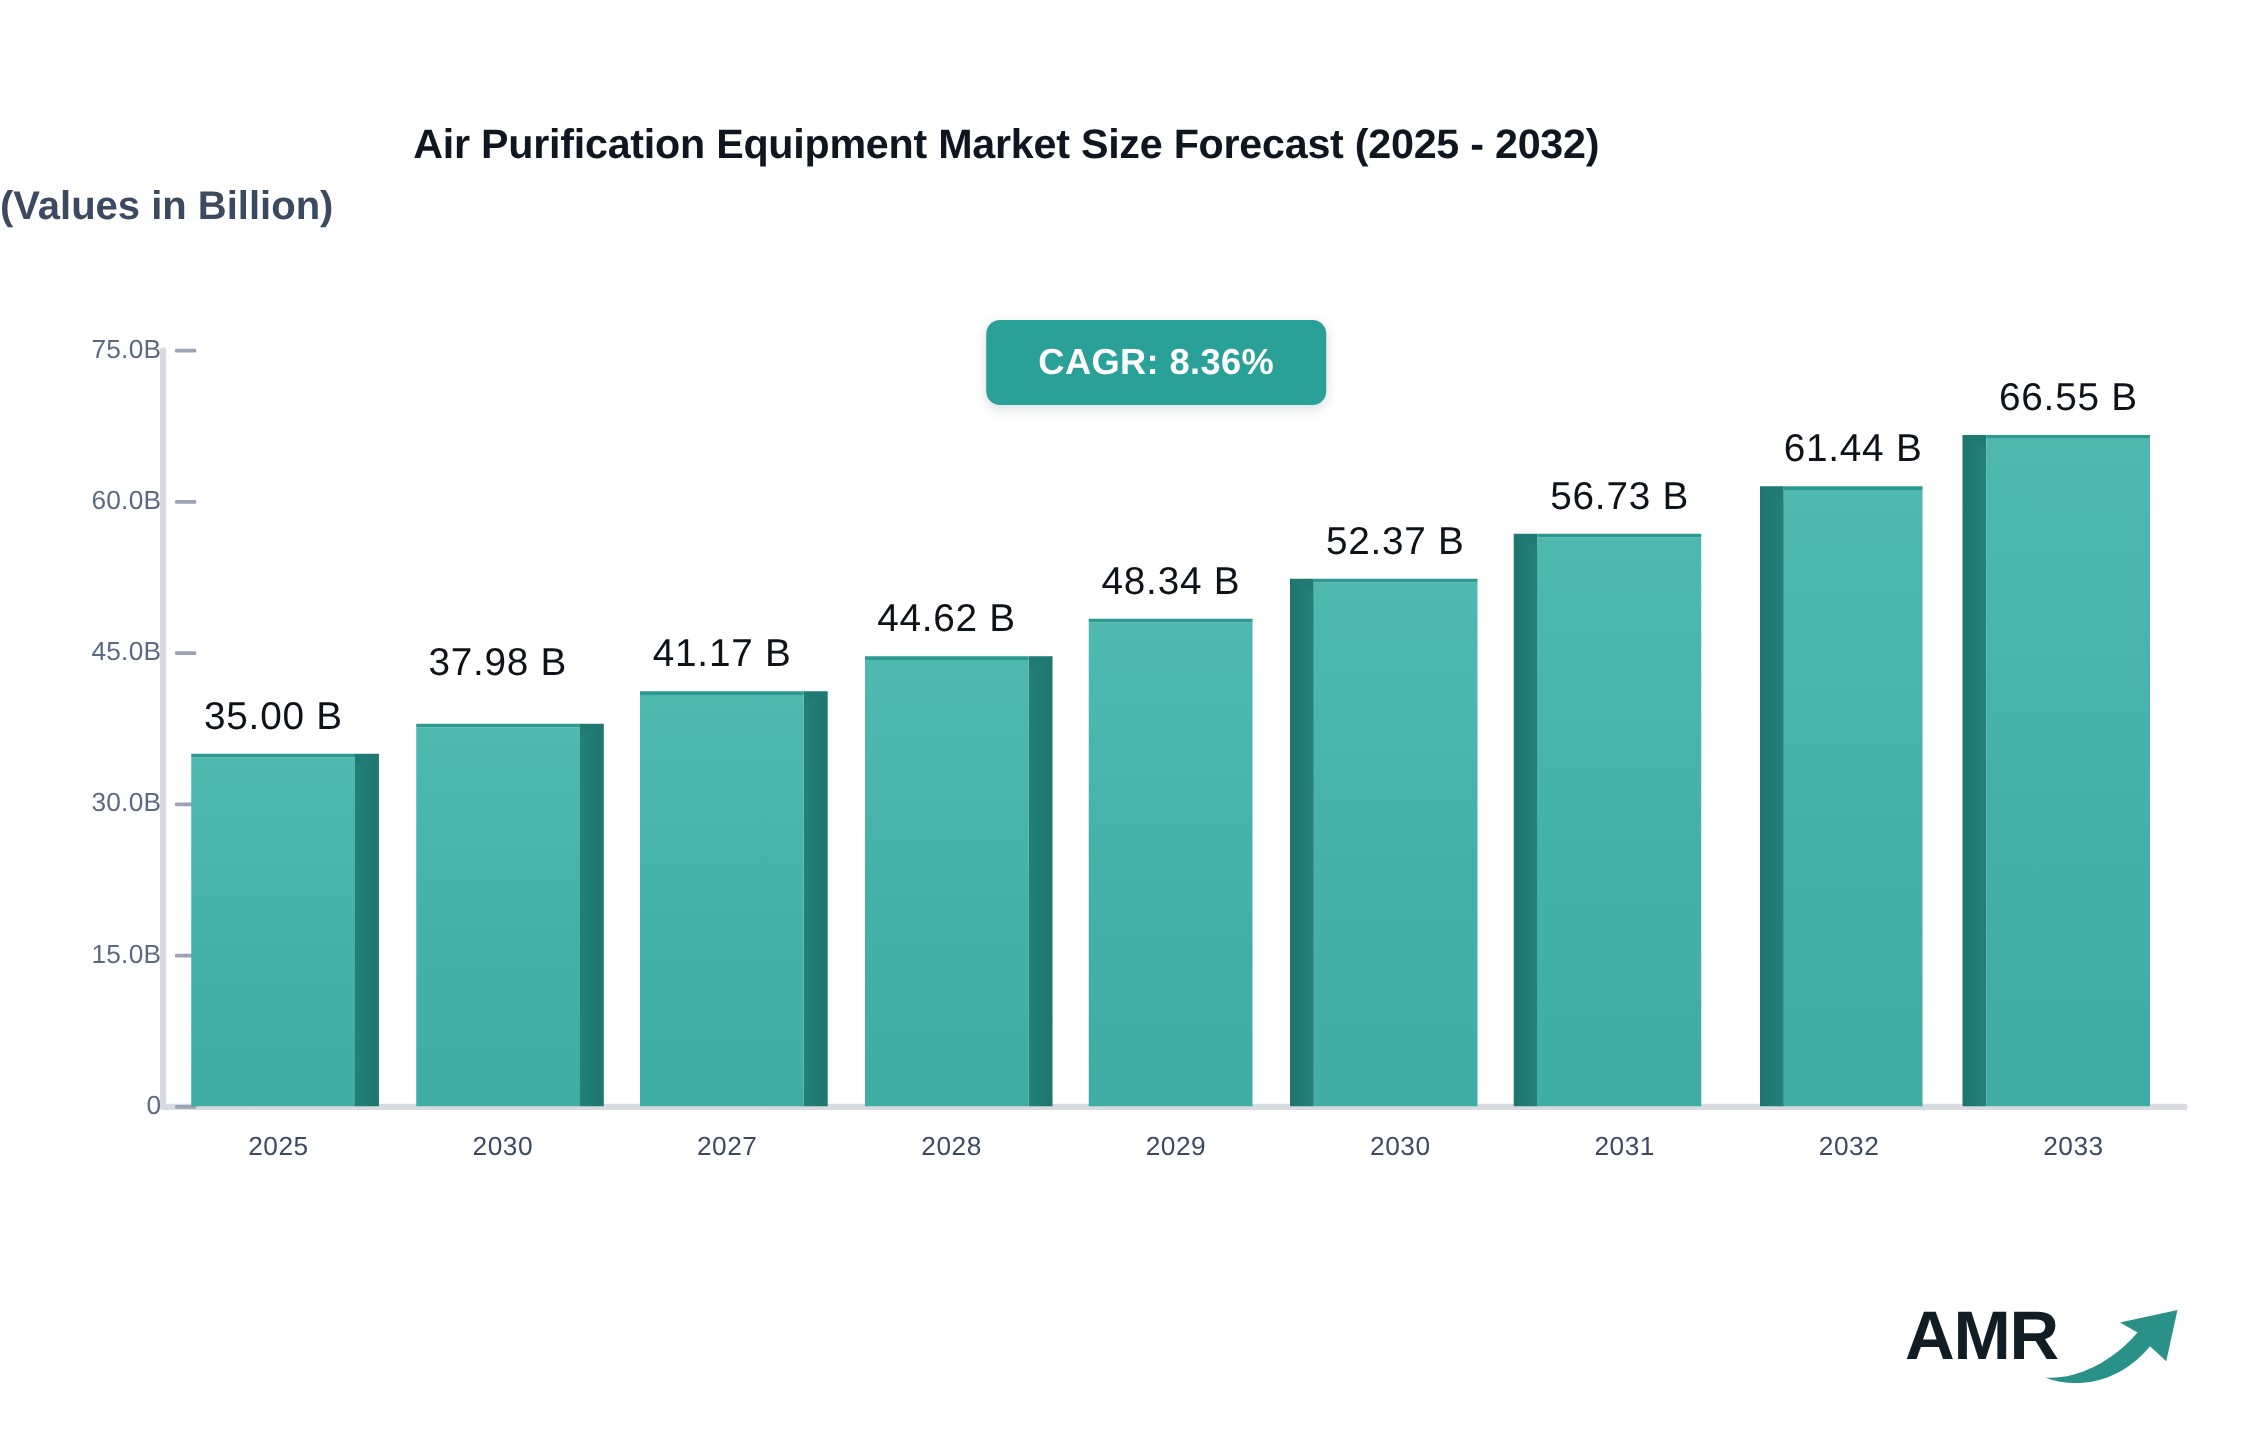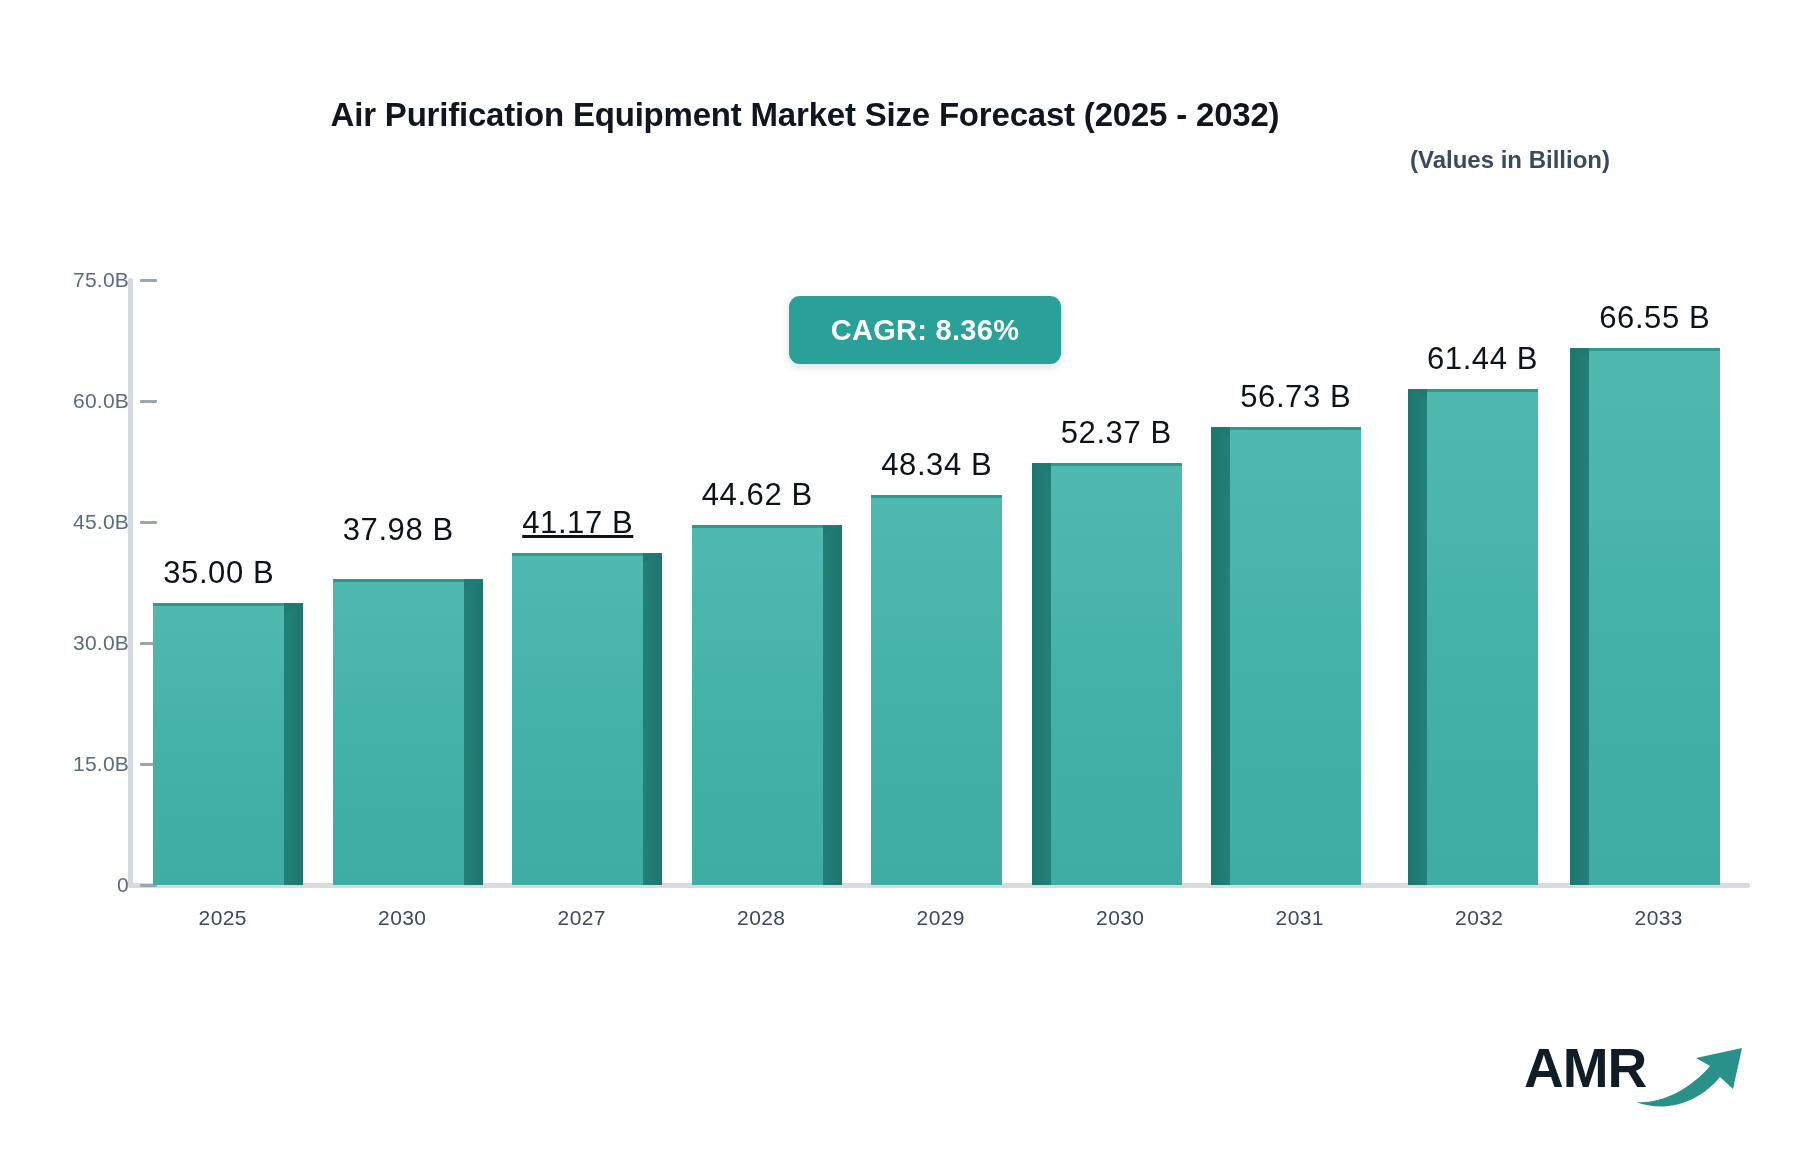--- a/index.html
+++ b/index.html
@@ -31,22 +31,22 @@
     font-weight: bold;
     color: #10161f;
     letter-spacing: -0.2px;
     white-space: nowrap;
   }
   #chart-subtitle {
     position: absolute;
     left: 0;
     top: 146px;
     width: 1610px;
-    text-align: right;
-    font-size: 24px;
+    text-align: left;
+    font-size: 32px;
     font-weight: bold;
     color: #3b4a5f;
   }
 
   
   #cagr-badge {
     position: absolute;
     left: 789px;
     top: 256px;
     width: 272px;
@@ -55,21 +55,20 @@
     background: #2aa198;
     box-shadow: 0 3px 9px rgba(20,60,60,0.16);
     display: flex;
     align-items: center;
     justify-content: center;
     color: #ffffff;
     font-size: 29px;
     font-weight: 600;
     letter-spacing: 0.3px;
     z-index: 6;
-    margin-top: 40px;
   }
 
   
   #plot {
     position: absolute;
     left: 0;
     top: 0;
     width: 1800px;
     height: 1156px;
   }
@@ -264,21 +263,21 @@
             <div class="side-body"></div>
           </div>
           <div class="bar-face" style="height: 306.372px;"></div>
           <div class="bar-value" style="bottom: 337px;">37.98 B</div>
         </div>
         <div class="bar-group" style="left: 512.25px; width: 131px; height: 392.105px;">
           <div class="bar-side-right" style="height: 332.105px; left: 131px;">
             <div class="side-body"></div>
           </div>
           <div class="bar-face" style="height: 332.105px;"></div>
-          <div class="bar-value" style="bottom: 344.105px; text-decoration: underline;">41.17 B</div>
+          <div class="bar-value" style="bottom: 344.105px;">41.17 B</div>
         </div>
         <div class="bar-group" style="left: 691.75px; width: 131px; height: 419.935px;">
           <div class="bar-side-right" style="height: 359.935px; left: 131px;">
             <div class="side-body"></div>
           </div>
           <div class="bar-face" style="height: 359.935px;"></div>
           <div class="bar-value" style="bottom: 371.935px;">44.62 B</div>
         </div>
         <div class="bar-group" style="left: 871.25px; width: 131px; height: 449.943px;">
           <div class="bar-face" style="height: 389.943px;"></div>

